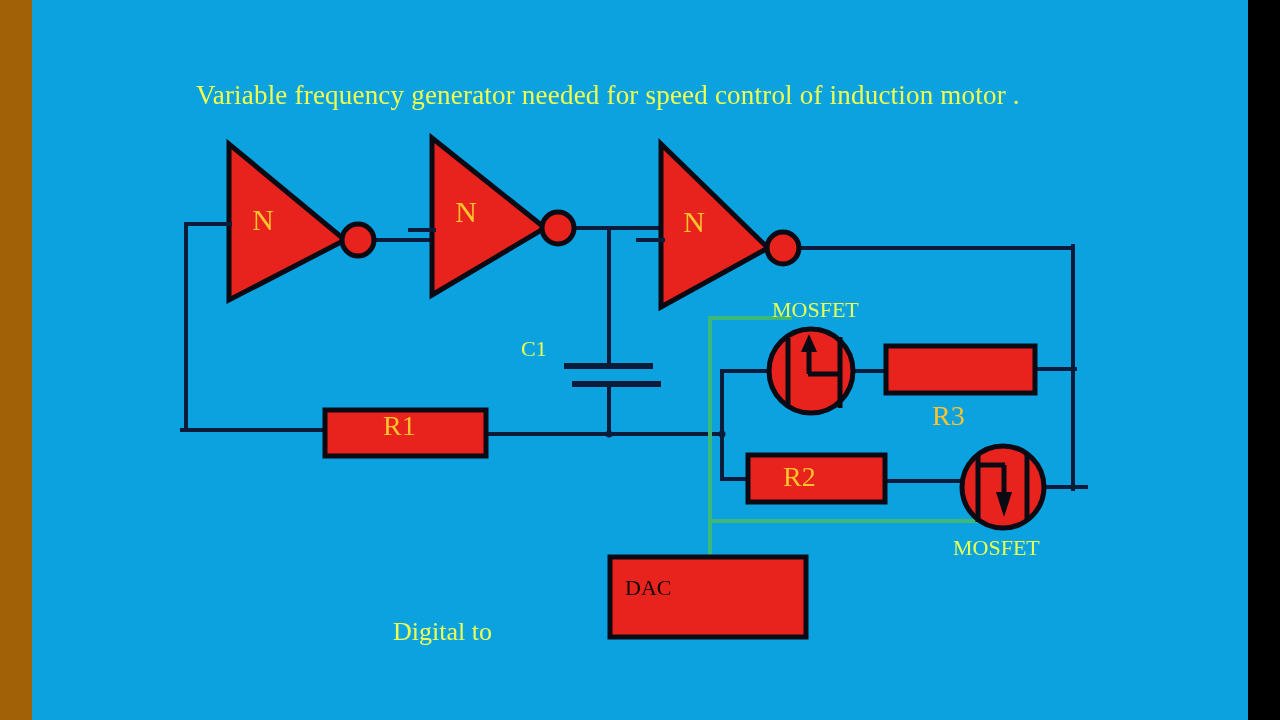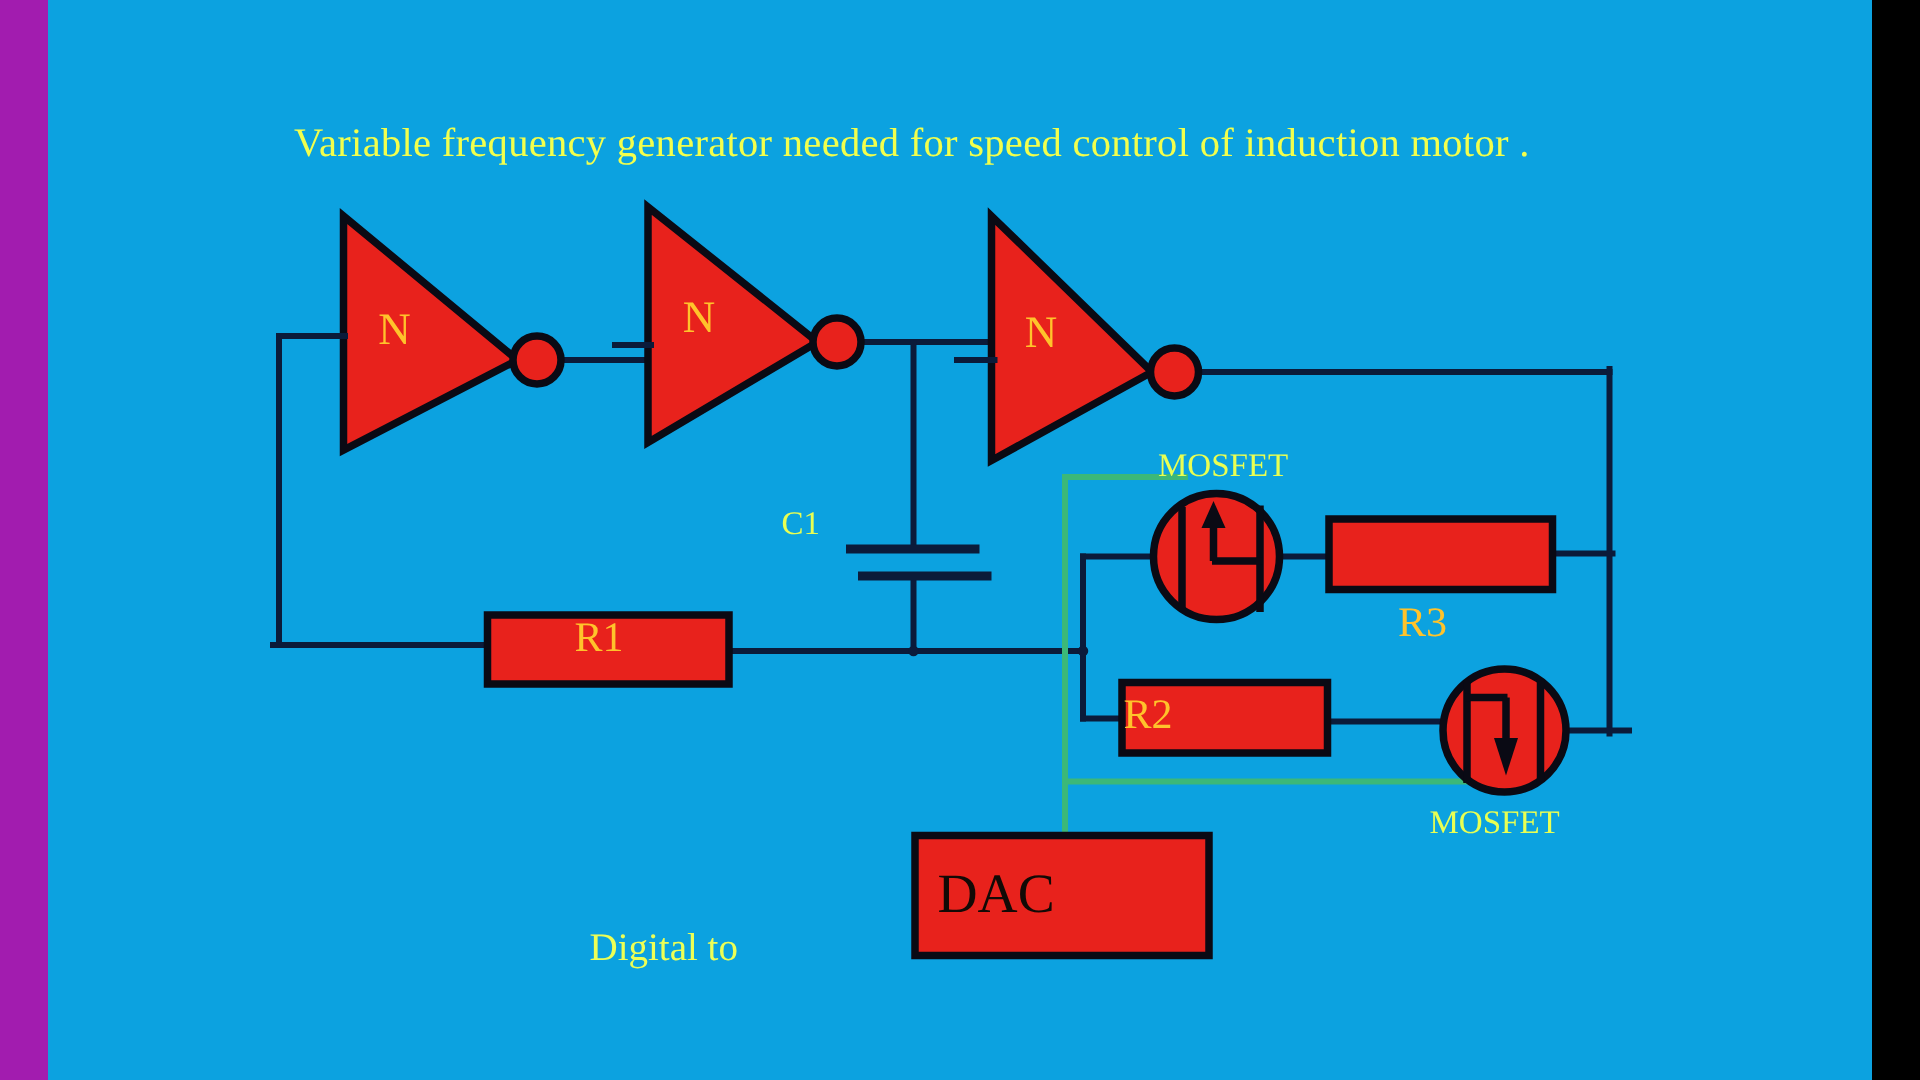--- a/index.html
+++ b/index.html
@@ -11,21 +11,21 @@
   body {
     width: 1280px;
     height: 720px;
     overflow: hidden;
     font-family: "Liberation Serif", serif;
   }
   #stage {
     position: relative;
     width: 1044px;
     height: 720px;
-    background: #a21caf;
+    background: #a16207;
     text-decoration: underline;
   }
   #canvas-area {
     position: absolute;
     left: 32px;
     top: 0px;
     width: 1216px;
     height: 720px;
     background: #0CA2E0;
   }
@@ -55,21 +55,21 @@
   }
   .res-label {
     font-size: 28px;
     color: #FFC32B;
   }
   .cyan-label {
     font-size: 22px;
     color: #E9FF52;
   }
   #dac-text {
-    font-size: 37px;
+    font-size: 22px;
     color: #120A06;
   }
   #dac-caption {
     font-size: 26px;
     color: #EDFF55;
     line-height: 38px;
   }
 </style>
 </head>
 <body>
@@ -202,21 +202,21 @@
   <div class="lbl inv-letter" style="left:243px; top:203px; width:40px;">N</div>
 
   <div class="lbl inv-letter" style="left:446px; top:195px; width:40px;">N</div>
 
   <div class="lbl inv-letter" style="left:674px; top:205px; width:40px;">N</div>
 
   <div class="lbl cyan-label" style="left:521px; top:336px;">C1</div>
 
   <div class="lbl res-label" style="left:383px; top:410px;">R1</div>
 
-  <div class="lbl res-label" style="left:749px; top:461px;text-align:center;">R2</div>
+  <div class="lbl res-label" style="left:783px; top:461px;text-align:center;">R2</div>
 
   <div class="lbl res-label" style="left:932px; top:352px;margin-top:48px;">R3</div>
 
   <div class="lbl cyan-label" style="left:772px; top:297px;">MOSFET</div>
 
   <div class="lbl cyan-label" style="left:953px; top:535px;">MOSFET</div>
 
   <div class="lbl" id="dac-text" style="left:625px; top:575px;">DAC</div>
 
   <div class="lbl" id="dac-caption" style="left:393px; top:537px;">

